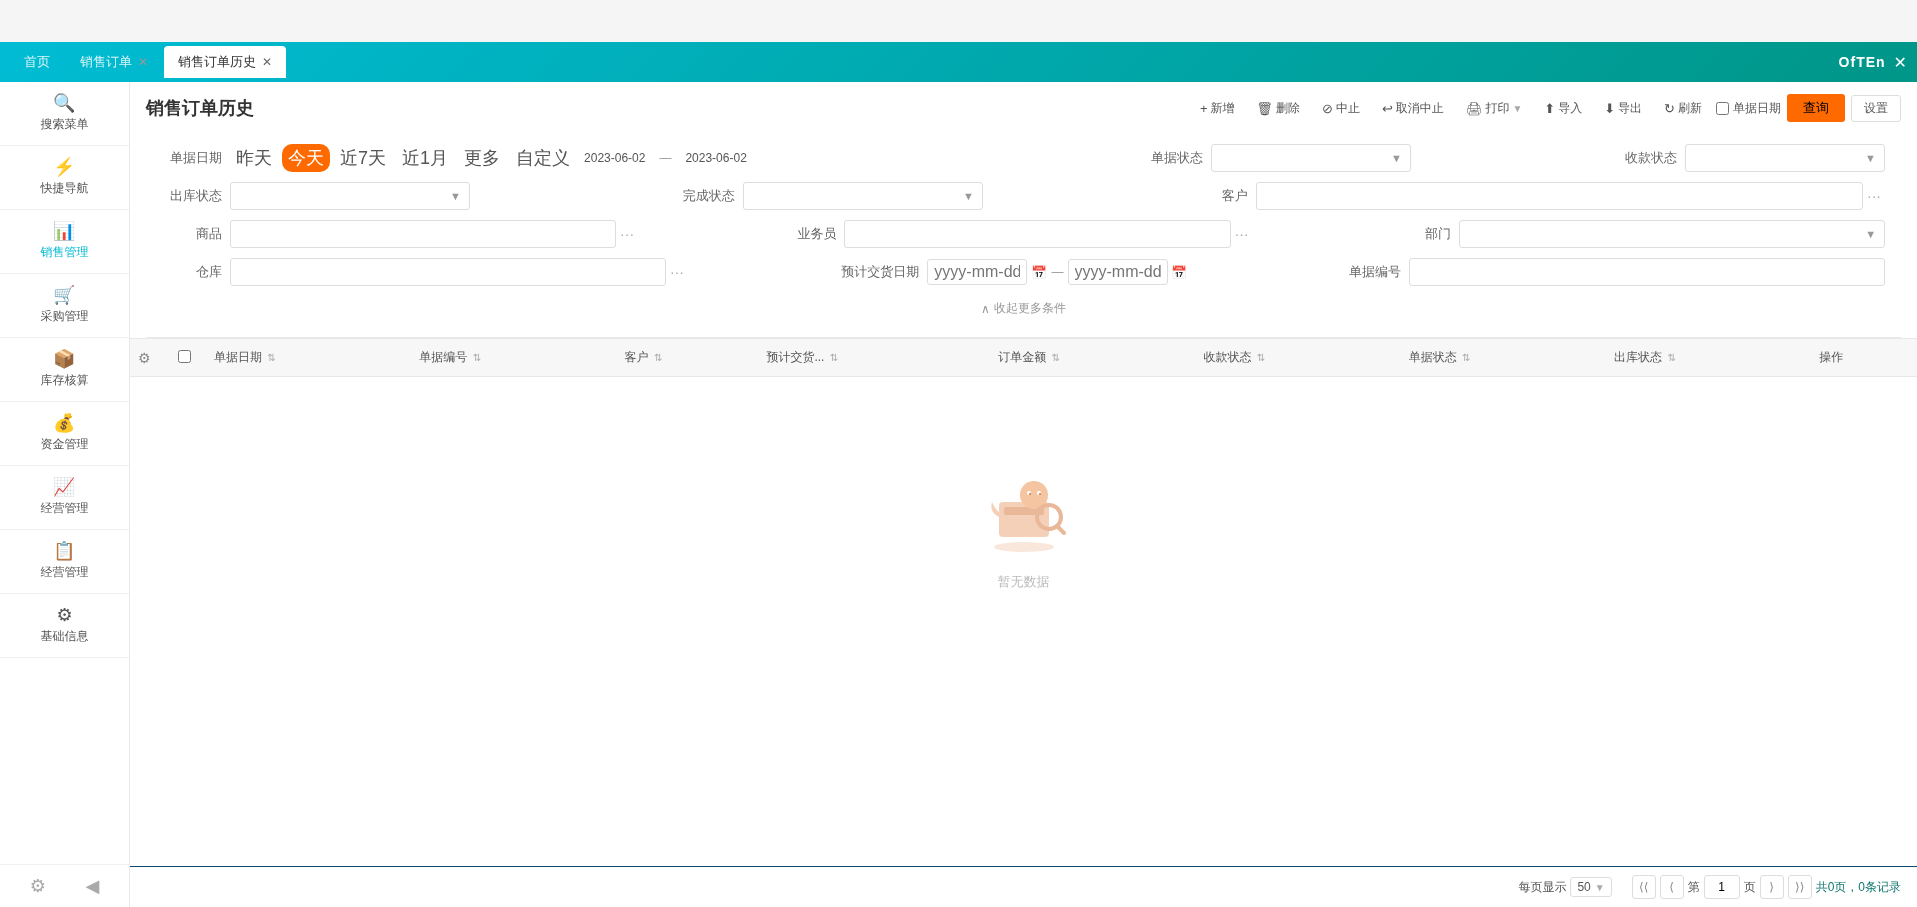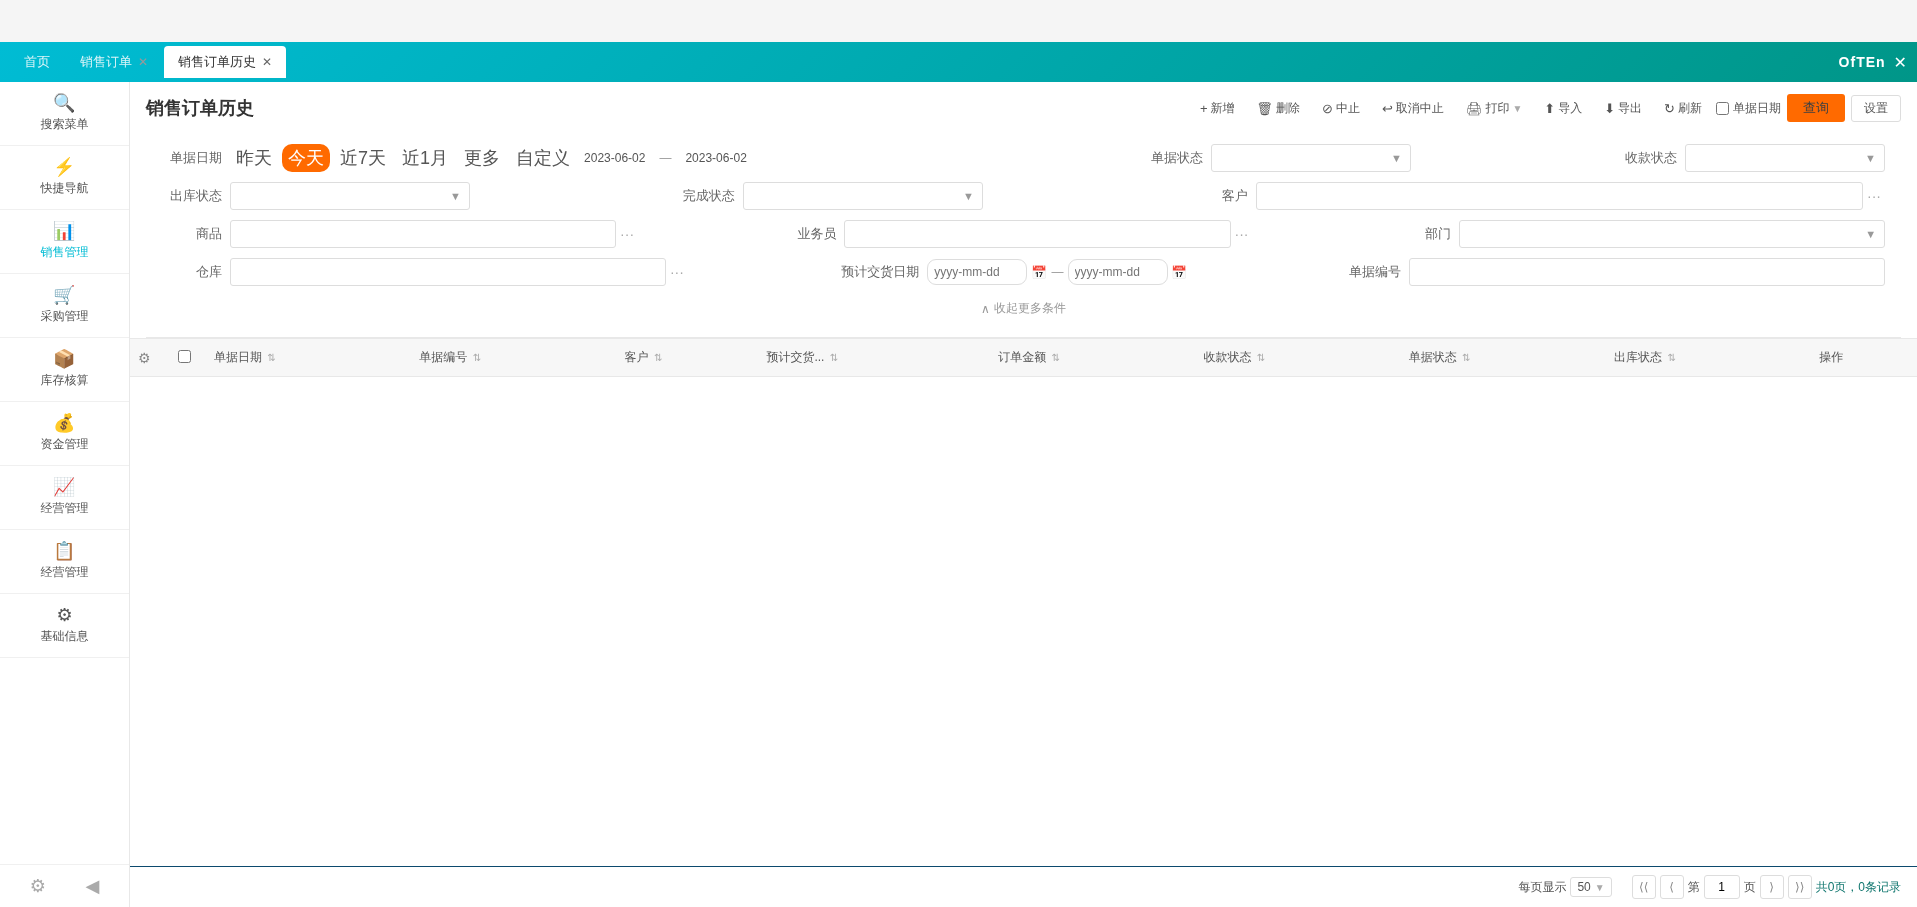--- a/index.html
+++ b/index.html
@@ -135,21 +135,21 @@
       padding: 4px 8px;
       font-size: 12px;
       color: #555;
       cursor: pointer;
       border: none;
       background: transparent;
     }
     .toolbar-btn .btn-icon { font-size: 13px; }
     .btn-query {
       background: #ff6a00;
-      color: #404040;
+      color: #000000;
       border: none;
       padding: 5px 16px;
       border-radius: 3px;
       font-size: 13px;
       cursor: pointer;
     }
     .btn-setting {
       background: #fff;
       color: #555;
       border: 1px solid #ddd;
@@ -230,23 +230,23 @@
       border-radius: 10px;
     }
     .date-input-group {
       display: flex;
       align-items: center;
       gap: 12px;
     }
     .date-input {
       height: 26px;
       border: 1px solid #ddd;
-      border-radius: 9px;
+      border-radius: 3px;
       padding: 0 6px;
-      font-size: 12px;
+      font-size: 16px;
       width: 100px;
       color: #999;
     }
     .date-sep { color: #999; font-size: 12px; }
     .cal-icon { color: #ccc; font-size: 13px; cursor: pointer; }
     .filter-dotdot {
       color: #aaa;
       font-size: 14px;
       cursor: pointer;
       padding: 0 4px;
@@ -624,20 +624,44 @@
             </th>
             <th>
               <span>操作</span>
             </th>
           </tr>
         </thead>
         <tbody>
         </tbody>
       </table>
 
+      <div class="empty-state">
+        <div class="empty-icon">
+          <svg viewBox="0 0 100 100" xmlns="http://www.w3.org/2000/svg">
+
+            <ellipse cx="50" cy="90" rx="30" ry="5" fill="#f5d0b8" opacity="0.5"></ellipse>
+
+            <rect x="25" y="45" width="50" height="35" rx="4" fill="#f5d0b8"></rect>
+            <rect x="30" y="50" width="40" height="8" rx="2" fill="#e8b898"></rect>
+
+            <circle cx="60" cy="38" r="14" fill="#f5c4a0"></circle>
+
+            <circle cx="55" cy="36" r="2" fill="#fff"></circle>
+            <circle cx="65" cy="36" r="2" fill="#fff"></circle>
+            <circle cx="56" cy="37" r="1" fill="#c87040"></circle>
+            <circle cx="66" cy="37" r="1" fill="#c87040"></circle>
+
+            <circle cx="75" cy="60" r="12" fill="none" stroke="#e8b898" stroke-width="4"></circle>
+            <line x1="83" y1="69" x2="90" y2="76" stroke="#e8b898" stroke-width="4" stroke-linecap="round"></line>
+
+            <path d="M25 60 Q15 55 18 45 Q22 55 30 58" fill="#f5d0b8"></path>
+          </svg>
+        </div>
+        <span class="empty-text">暂无数据</span>
+      </div>
     </div>
 
     <div class="footer">
       <div class="page-size-select">
         <span>每页显示</span>
         <div class="page-size-box">
           <span>50</span>
           <span style="font-size:10px;color:#aaa;">▼</span>
         </div>
       </div>

